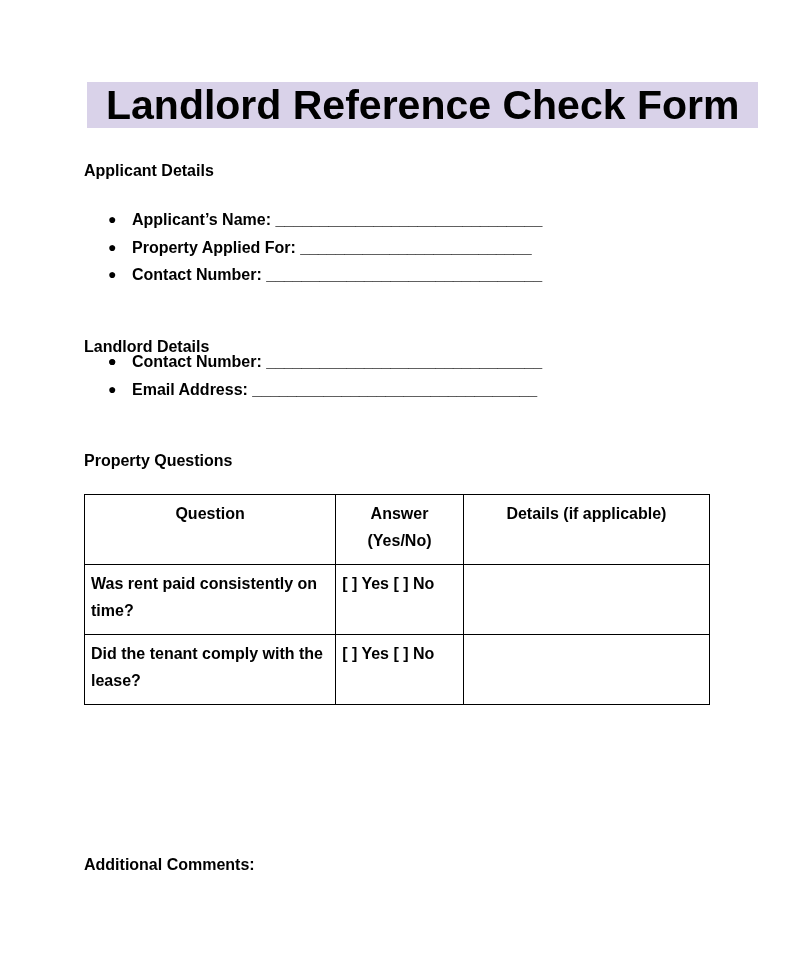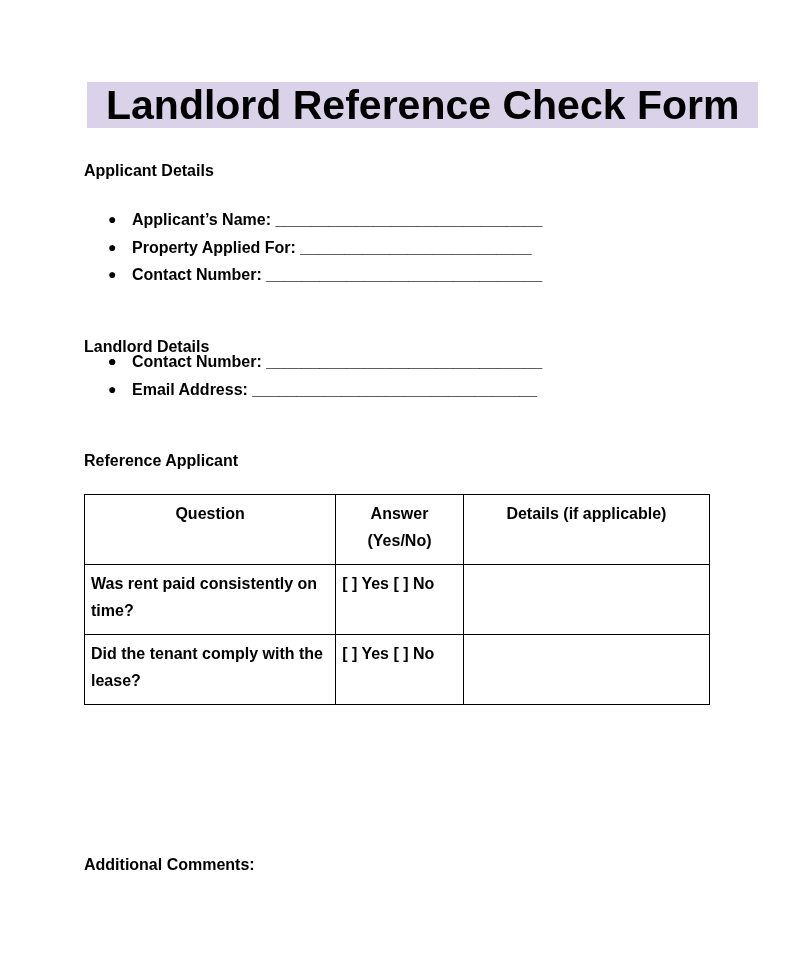--- a/index.html
+++ b/index.html
@@ -34,21 +34,21 @@
 </ul>
 
 <div class="section-heading" style="top:309px;margin-top:28px;">Landlord Details</div>
 
 <ul class="bullets" style="top:348px;">
   <li><span class="dot">●</span></li>
   <li><span class="dot">●</span><span>Contact Number: _______________________________</span></li>
   <li><span class="dot">●</span><span>Email Address: ________________________________</span></li>
 </ul>
 
-<div class="section-heading" style="top:451px;">Reference Applicant</div>
+<div class="section-heading" style="top:451px;">Property Questions</div>
 
 <table class="ref">
   <tbody>
       <tr>
     <th class="col-q">Question</th>
     <th class="col-a">Answer (Yes/No)</th>
     <th class="col-d">Details (if applicable)</th>
   </tr>
   <tr>
     <td>Was rent paid consistently on time?</td>

